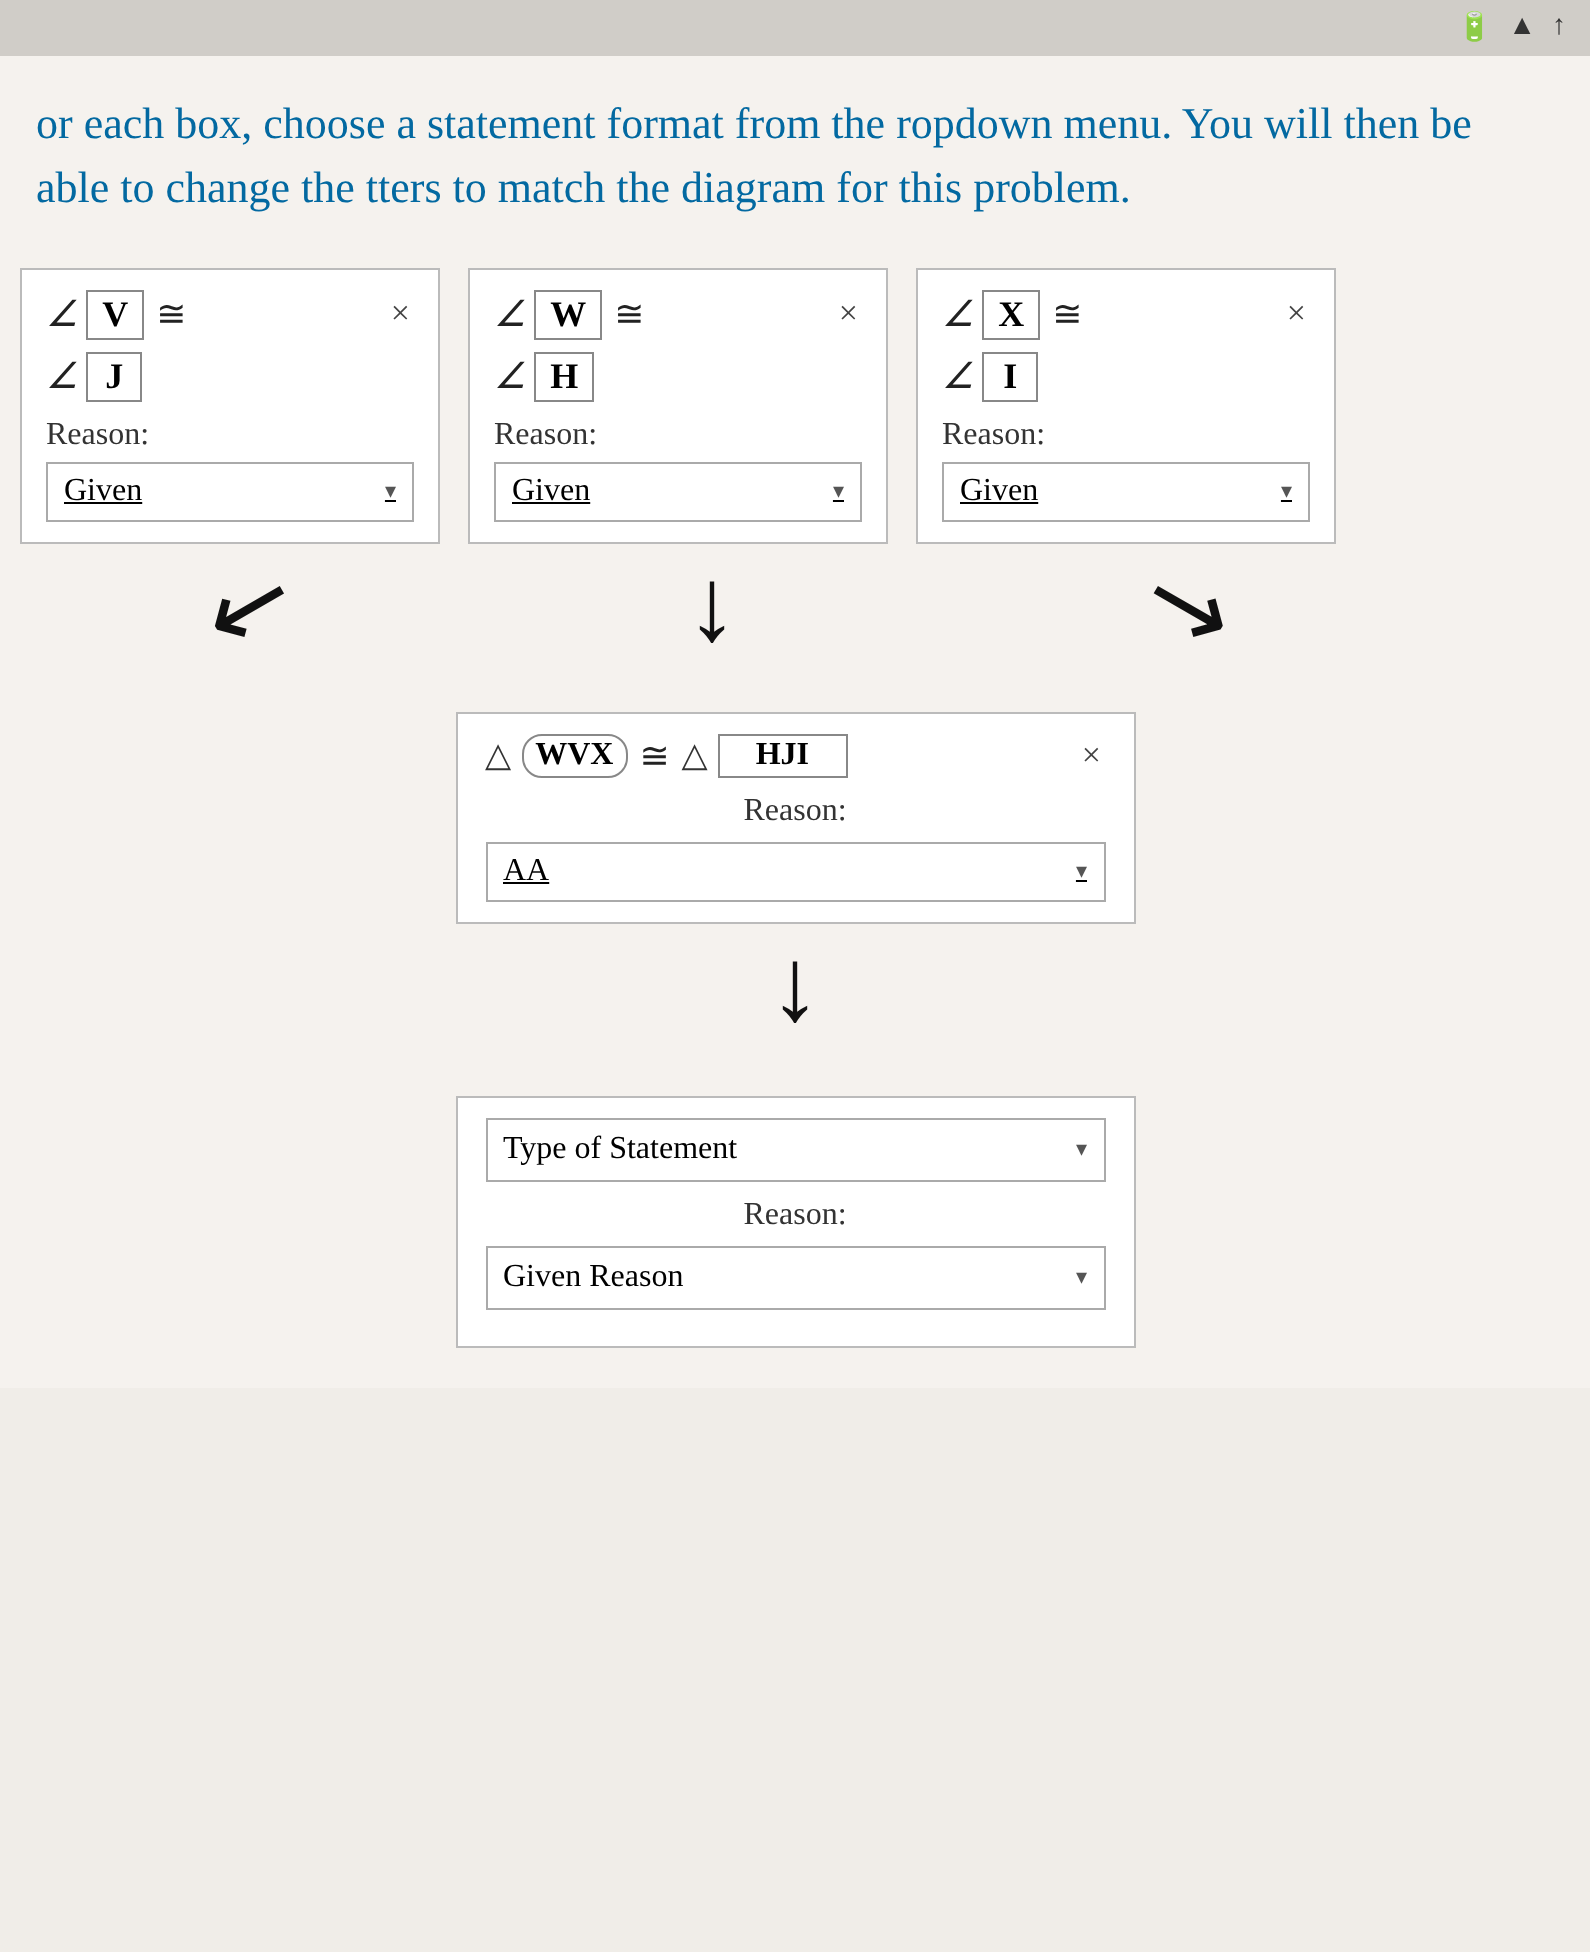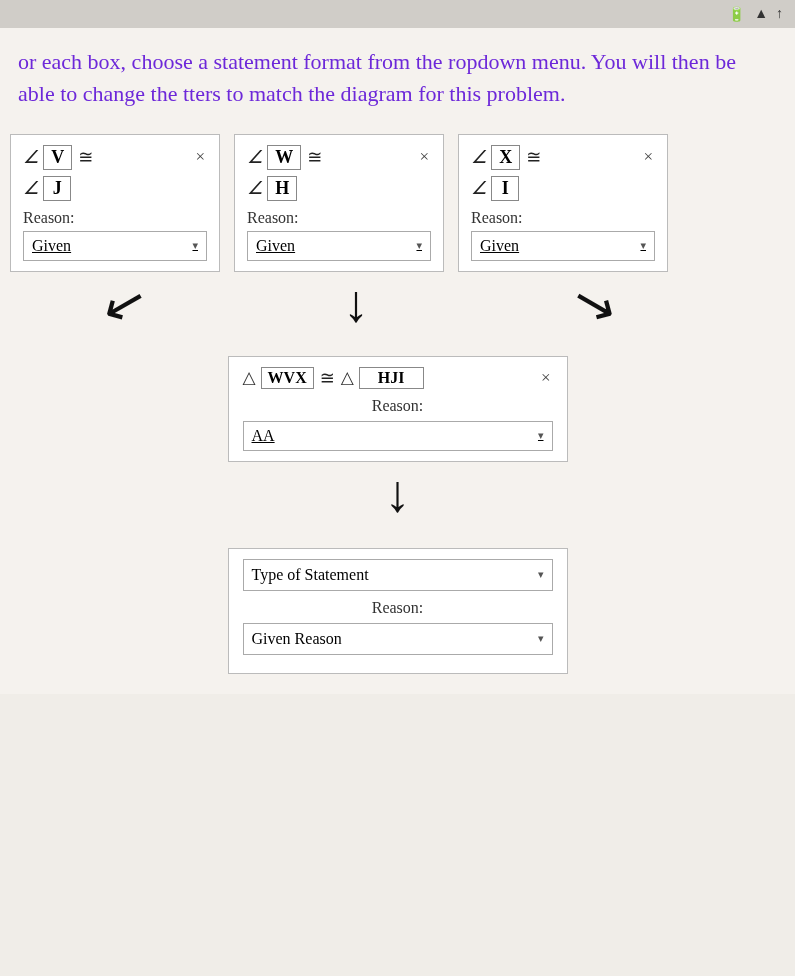--- a/index.html
+++ b/index.html
@@ -23,21 +23,21 @@
 
     .top-bar-icon {
       font-size: 14px;
       color: #333;
     }
 
     .instruction-text {
       padding: 18px 18px 12px 18px;
       font-size: 22px;
       line-height: 1.45;
-      color: #6d28d9;
+      color: #0369a1;
       background: #f5f2ee;
     }
 
     .main-content {
       padding: 12px 10px 20px 10px;
       background: #f5f2ee;
     }
 
     
     .top-boxes-row {
@@ -290,21 +290,21 @@
 
     <div style="width:224px; display:flex; justify-content:center; align-items:flex-start; padding-top:4px;">
       <span style="font-size:52px; color:#111; line-height:1; transform: rotate(-15deg); display:block;">↘</span>
     </div>
   </div>
 
   <div class="conclusion-row">
     <div class="conclusion-box">
       <div class="conclusion-top-row">
         <span class="triangle-symbol">△</span>
-        <span class="letter-box" style="font-size:16px; padding: 1px 6px;">WVX</span>
+        <span class="letter-box" style="font-size:16px; padding: 1px 6px; border-radius: 10px;">WVX</span>
         <span class="congruent-symbol">≅</span>
         <span class="triangle-symbol">△</span>
         <span class="letter-box" style="font-size:16px; padding: 1px 18px;">HJI</span>
         <span class="close-x">×</span>
       </div>
       <div class="reason-label" style="text-align:center; margin-bottom:6px;">Reason:</div>
       <div class="given-dropdown" style="min-width:auto;">
         <span>AA</span>
         <span class="dropdown-arrow">▾</span>
       </div>

